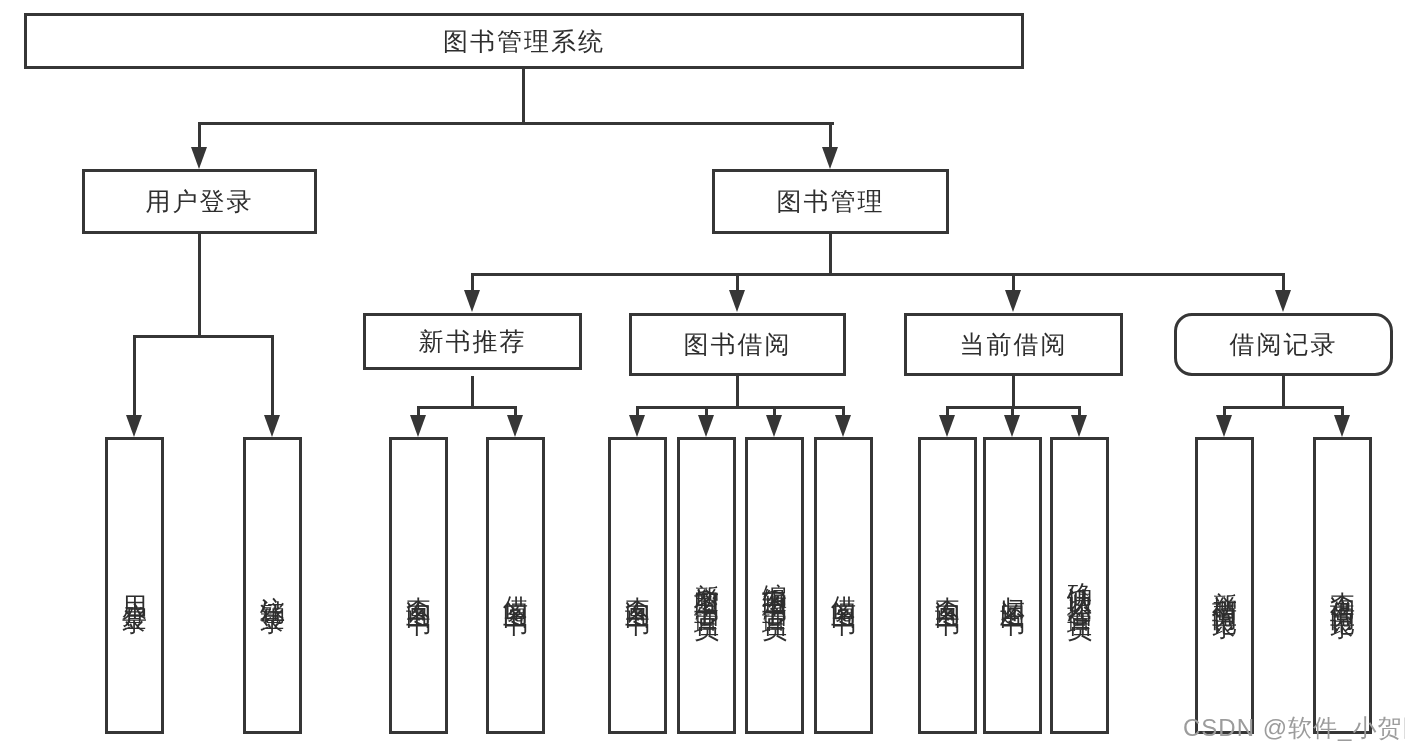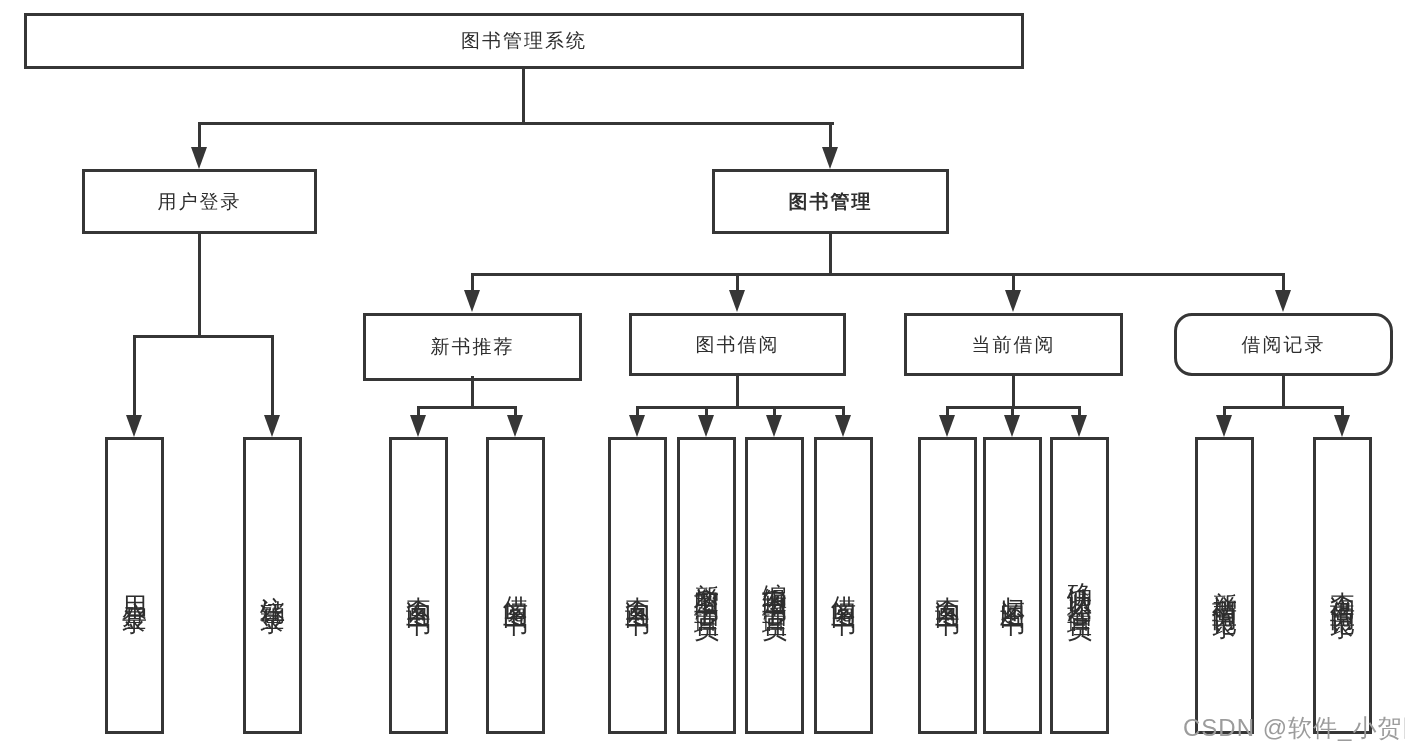--- a/index.html
+++ b/index.html
@@ -17,21 +17,21 @@
     font-family:"Liberation Sans","DejaVu Sans",sans-serif;
     color:var(--text);
     overflow:hidden;
   }
   .box{
     position:absolute;
     box-sizing:border-box;
     border:3px solid var(--box-border);
     background:#fff;
     display:flex;align-items:center;justify-content:center;
-    font-size:19px;
+    font-size:25px;
     letter-spacing:2px;
     white-space:nowrap;
   }
   .vbox{
     position:absolute;
     box-sizing:border-box;
     border:3px solid var(--box-border);
     background:#fff;
     display:flex;align-items:center;justify-content:center;
     font-size:25px;
@@ -66,25 +66,25 @@
 <div id="canvas">
 
   <div class="box" style="left:24px;top:13px;width:1000px;height:56px;">
     <span>图书管理系统</span>
   </div>
 
   <div class="box" style="left:82px;top:169px;width:235px;height:65px;">
     <span>用户登录</span>
   </div>
 
-  <div class="box" style="left:712px;top:169px;width:237px;height:65px;font-weight:bold;">
+  <div class="box" style="left:712px;top:169px;width:237px;height:65px;">
     <span>图书管理</span>
   </div>
 
-  <div class="box" style="left:363px;top:313px;width:219px;height:68px;align-items:center;">
+  <div class="box" style="left:363px;top:313px;width:219px;height:57px;align-items:center;">
     <span>新书推荐</span>
   </div>
 
   <div class="box" style="left:629px;top:313px;width:217px;height:63px;">
     <span>图书借阅</span>
   </div>
 
   <div class="box" style="left:904px;top:313px;width:219px;height:63px;">
     <span>当前借阅</span>
   </div>

